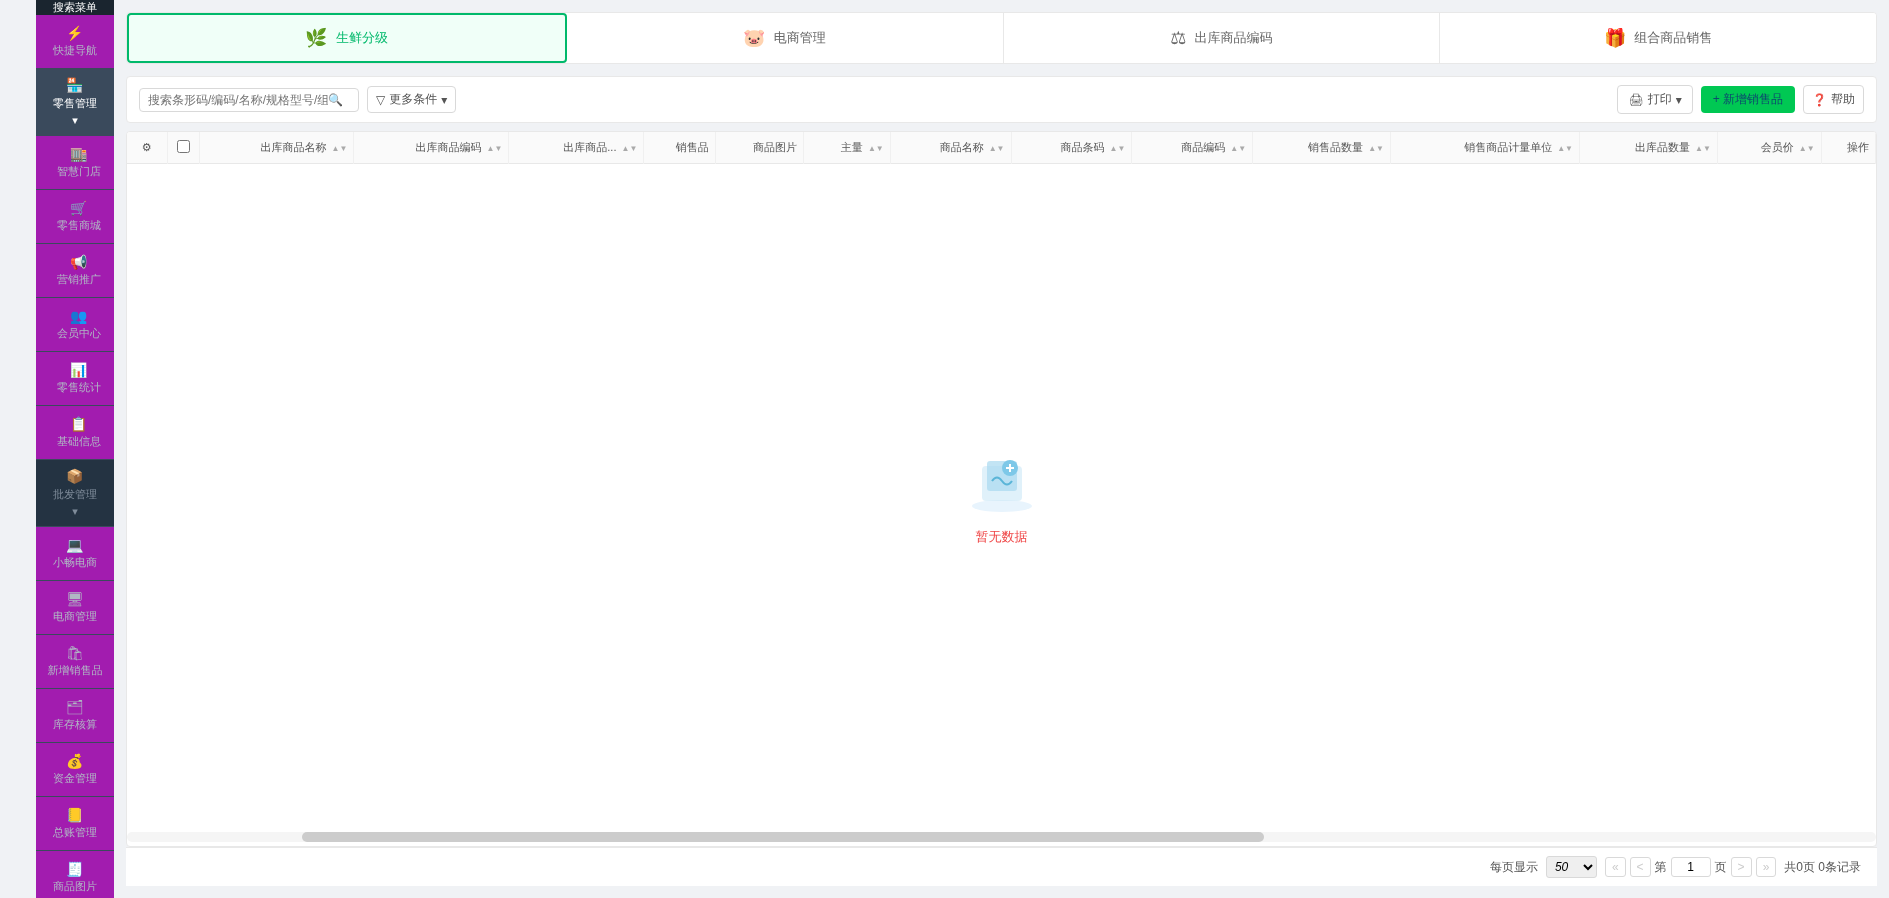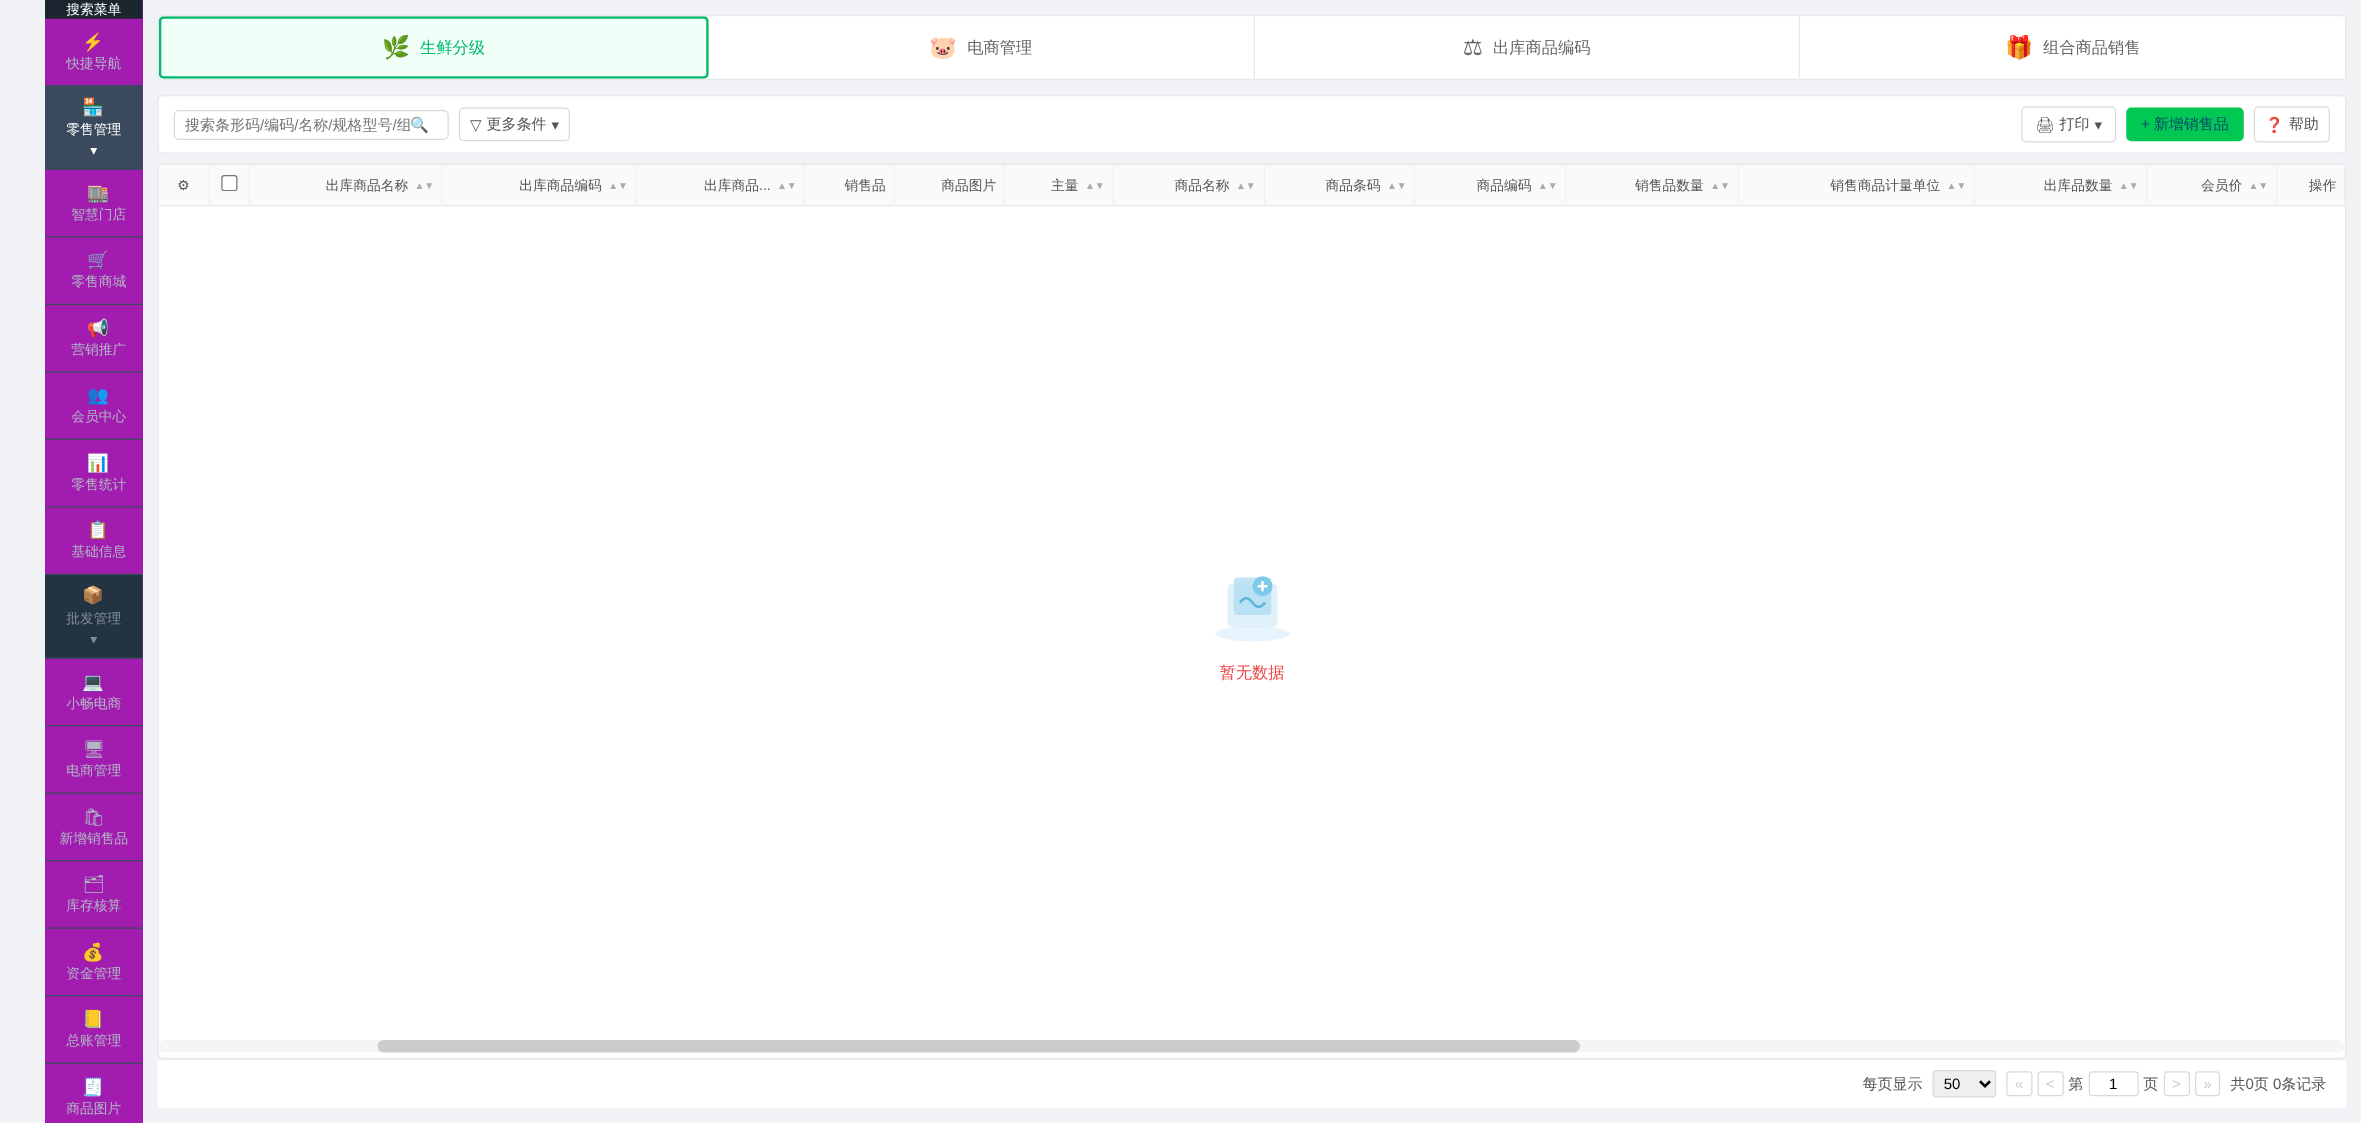--- a/index.html
+++ b/index.html
@@ -266,20 +266,21 @@
       justify-content: flex-end;
       gap: 8px;
       font-size: 12px;
       color: #555;
     }
     .pagination select {
       border: 1px solid #d9d9d9;
       border-radius: 3px;
       padding: 2px 4px;
       font-size: 12px;
+      font-style: italic;
     }
     .pagination .page-nav {
       display: flex;
       align-items: center;
       gap: 4px;
     }
     .page-nav button {
       border: 1px solid #d9d9d9;
       background: #fff;
       padding: 2px 6px;

